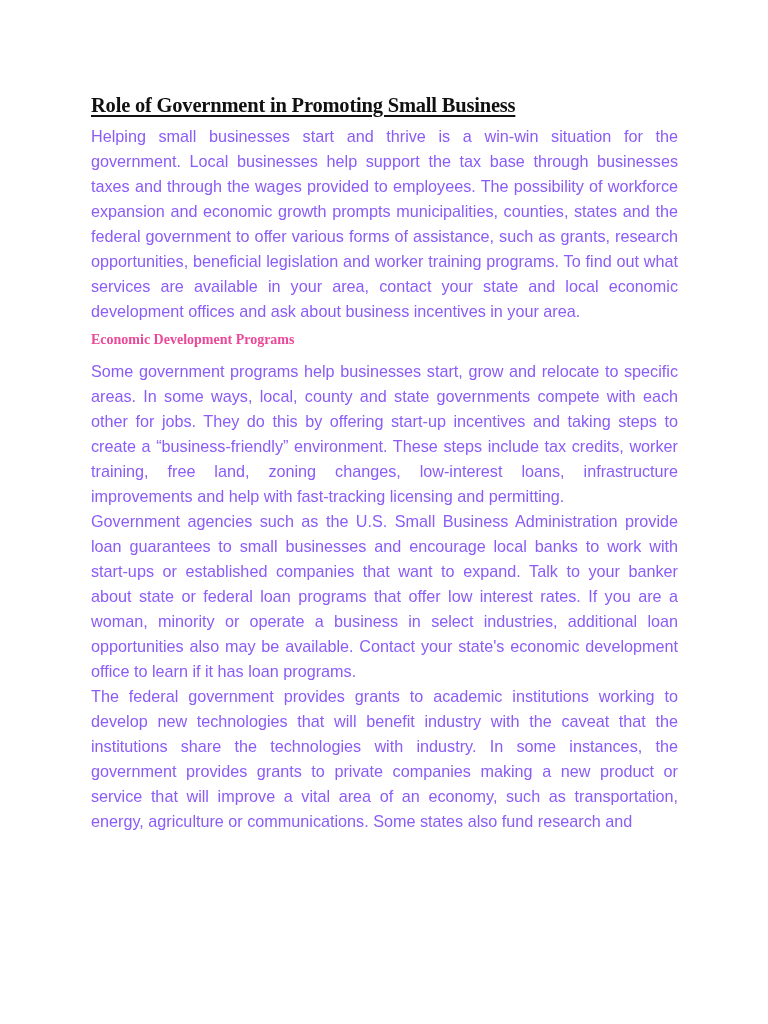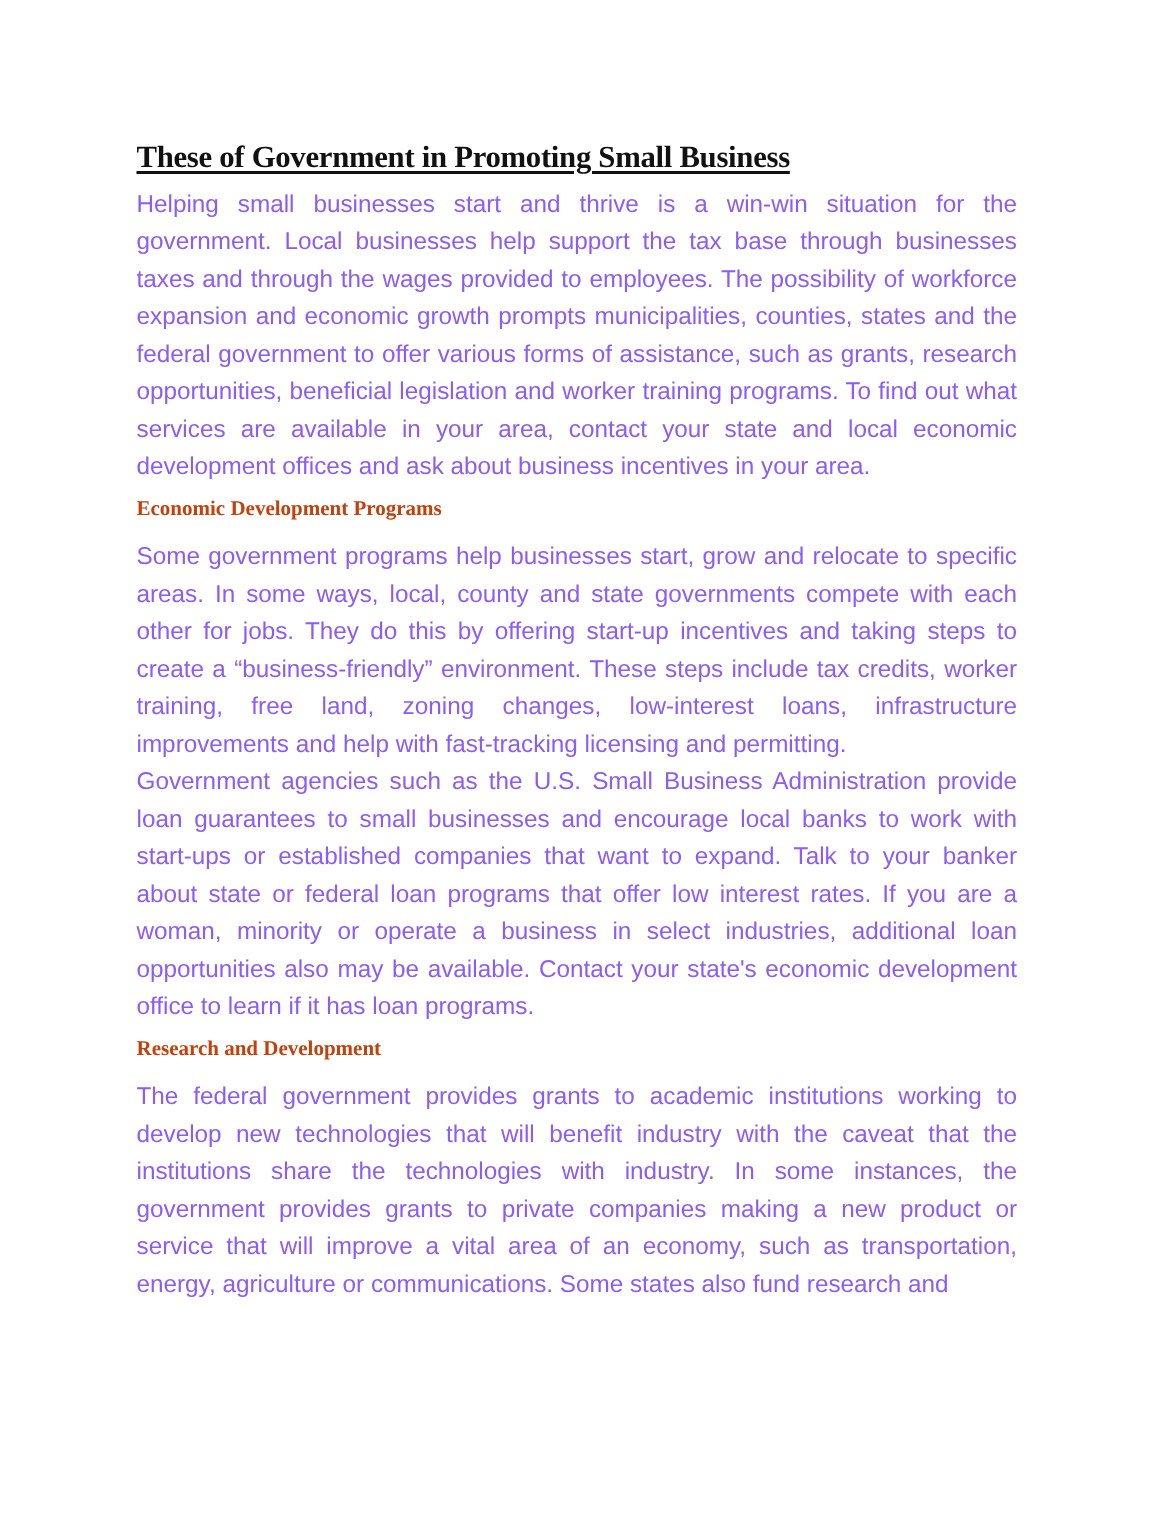--- a/index.html
+++ b/index.html
@@ -39,37 +39,36 @@
       text-align: justify;
       margin: 0;
       color: #8b5cf6;
     }
     .section-heading {
       font-family: "Liberation Serif", serif;
       font-weight: bold;
       font-size: 14px;
       line-height: 20px;
       margin: 6px 0 9px 0;
-      color: #c2410c;
+      color: #ec4899;
     }
   </style>
 </head>
 <body>
 
 <div class="page">
-  <h1 class="doc-title">These of Government in Promoting Small Business</h1>
+  <h1 class="doc-title">Role of Government in Promoting Small Business</h1>
 
   <p class="para">Helping small businesses start and thrive is a win-win situation for the government. Local businesses help support the tax base through businesses taxes and through the wages provided to employees. The possibility of workforce expansion and economic growth prompts municipalities, counties, states and the federal government to offer various forms of assistance, such as grants, research opportunities, beneficial legislation and worker training programs. To find out what services are available in your area, contact your state and local economic development offices and ask about business incentives in your area.</p>
 
   <section>
     <h2 class="section-heading">Economic Development Programs</h2>
     <p class="para">Some government programs help businesses start, grow and relocate to specific areas. In some ways, local, county and state governments compete with each other for jobs. They do this by offering start-up incentives and taking steps to create a “business-friendly” environment. These steps include tax credits, worker training, free land, zoning changes, low-interest loans, infrastructure improvements and help with fast-tracking licensing and permitting.</p>
   </section>
 
   <section>
     <p class="para">Government agencies such as the U.S. Small Business Administration provide loan guarantees to small businesses and encourage local banks to work with start-ups or established companies that want to expand. Talk to your banker about state or federal loan programs that offer low interest rates. If you are a woman, minority or operate a business in select industries, additional loan opportunities also may be available. Contact your state's economic development office to learn if it has loan programs.</p>
   </section>
 
   <section>
-    <h2 class="section-heading">Research and Development</h2>
     <p class="para">The federal government provides grants to academic institutions working to develop new technologies that will benefit industry with the caveat that the institutions share the technologies with industry. In some instances, the government provides grants to private companies making a new product or service that will improve a vital area of an economy, such as transportation, energy, agriculture or communications. Some states also fund research and</p>
   </section>
 </div>
 
 </body></html>

